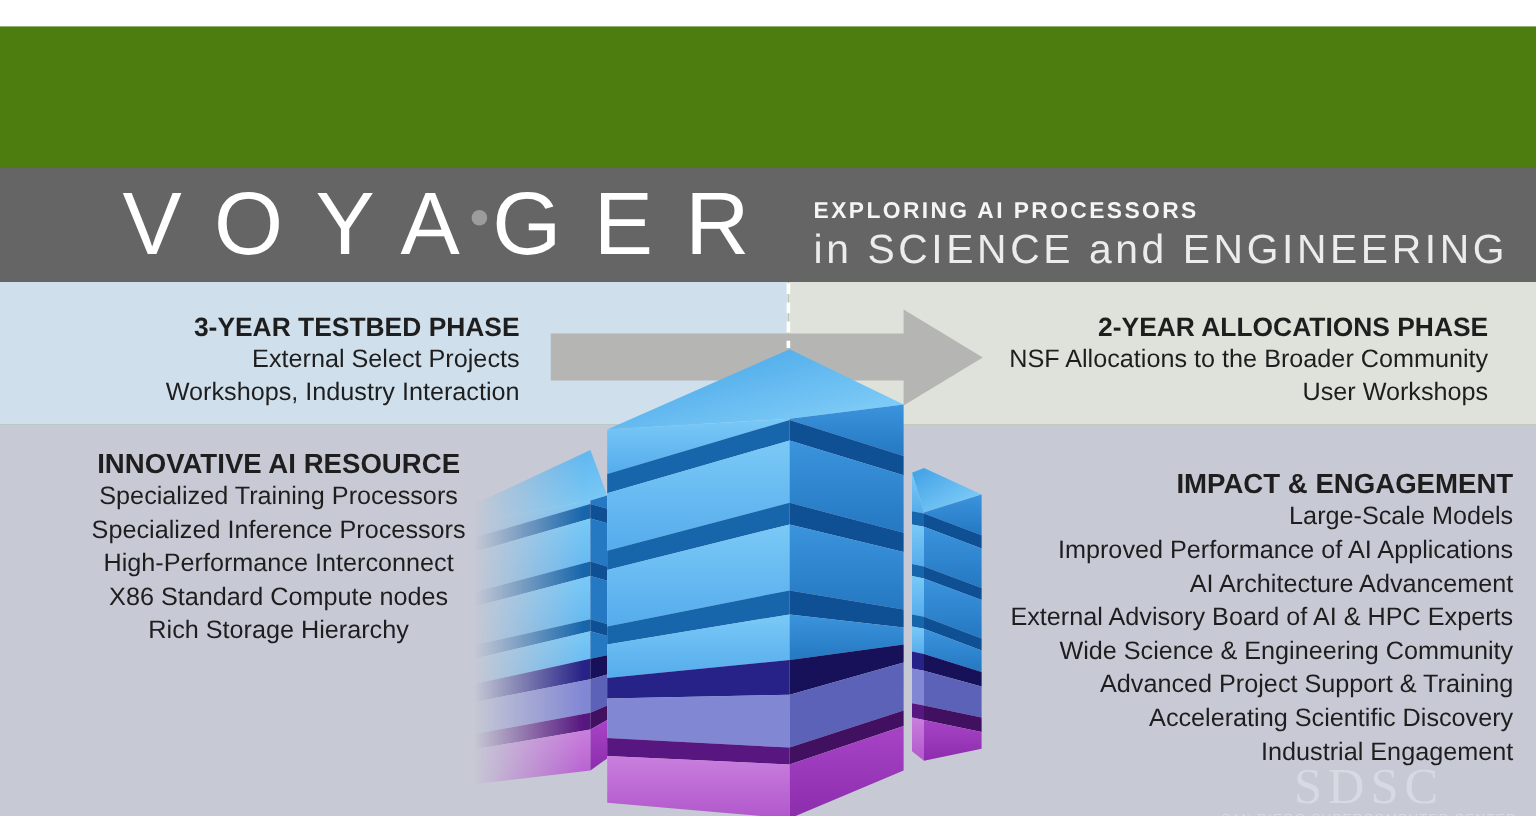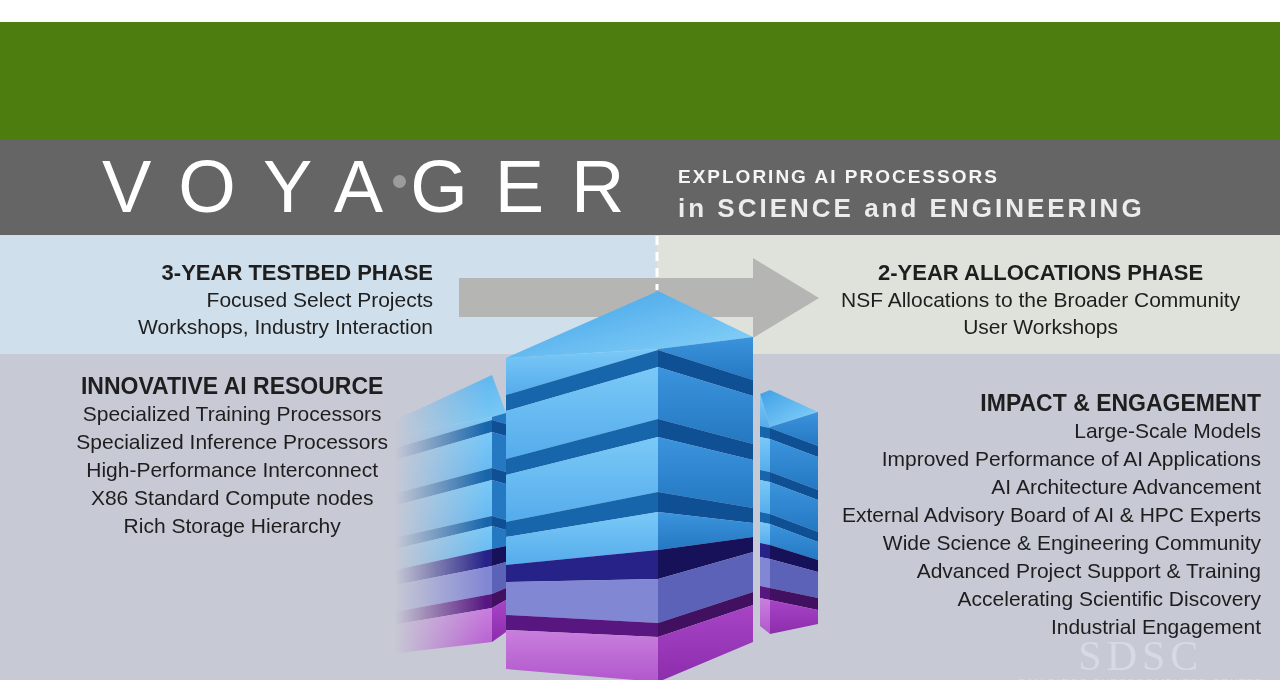--- a/index.html
+++ b/index.html
@@ -17,31 +17,31 @@
     position:absolute;left:102px;top:126px;height:78px;
     color:#ffffff;font-size:74px;font-weight:300;letter-spacing:27px;line-height:78px;
     white-space:nowrap;
   }
   .logo-dot{
     position:absolute;left:393px;top:153px;width:13px;height:13px;border-radius:50%;
     background:#9c9c9c;
   }
   .tagline{position:absolute;left:678px;top:139px;white-space:nowrap;}
   .tagline-1{font-size:19px;font-weight:bold;letter-spacing:2px;color:#f5f5f5;line-height:32px;}
-  .tagline-2{font-size:26px;font-weight:bold;letter-spacing:3px;color:#ececec;line-height:28px;margin-top:1px;}
+  .tagline-2{font-size:34px;font-weight:normal;letter-spacing:3px;color:#ececec;line-height:28px;margin-top:1px;}
 
   .txt-block{position:absolute;white-space:nowrap;}
   .txt-block .hd{font-size:22px;font-weight:bold;line-height:27px;}
   .txt-block .ln{font-size:21px;line-height:27px;}
   .list-block .hd{font-size:23px;font-weight:bold;line-height:28px;}
   .list-block .ln{font-size:21px;line-height:28px;}
   .it{font-style:italic;}
 
   .phase-testbed{right:847px;top:237px;text-align:right;}
-  .phase-alloc{left:841px;top:237px;text-align:center;}
+  .phase-alloc{left:841px;top:237px;text-align:right;}
   .list-resource{right:892px;top:350px;text-align:center;}
   .list-software{right:892px;top:540px;text-align:right;}
   .list-impact{left:842px;top:367px;text-align:right;}
 
   .art{position:absolute;left:0;top:0;}
 
   .sdsc{position:absolute;right:16px;bottom:13px;text-align:center;color:#d7dae3;}
   .sdsc-acronym{font-family:"Liberation Serif",serif;font-size:42px;line-height:34px;letter-spacing:5px;}
   .sdsc-name{font-size:11px;letter-spacing:1.1px;margin-top:4px;}
 </style>
@@ -175,21 +175,21 @@
       <polygon points="658,557 753,530 753,570 658,601" fill="#5b62b7"></polygon>
       <polygon points="506,593 658,601 658,615 506,608" fill="#571680"></polygon>
       <polygon points="658,601 753,570 753,583 658,615" fill="#411061"></polygon>
       <polygon points="506,608 658,615 658,660 506,647" fill="url(#gMagL)"></polygon>
       <polygon points="658,615 753,583 753,620 658,660" fill="url(#gMagR)"></polygon>
     </g>
   </svg>
 
   <div class="txt-block phase-testbed">
     <div class="hd">3-YEAR TESTBED PHASE</div>
-    <div class="ln">Focused Select Projects</div>
+    <div class="ln">External Select Projects</div>
     <div class="ln">Workshops, Industry Interaction</div>
   </div>
 
   <div class="txt-block phase-alloc">
     <div class="hd">2-YEAR ALLOCATIONS PHASE</div>
     <div class="ln">NSF Allocations to the Broader Community</div>
     <div class="ln">User Workshops</div>
   </div>
 
   <div class="txt-block list-block list-resource">

